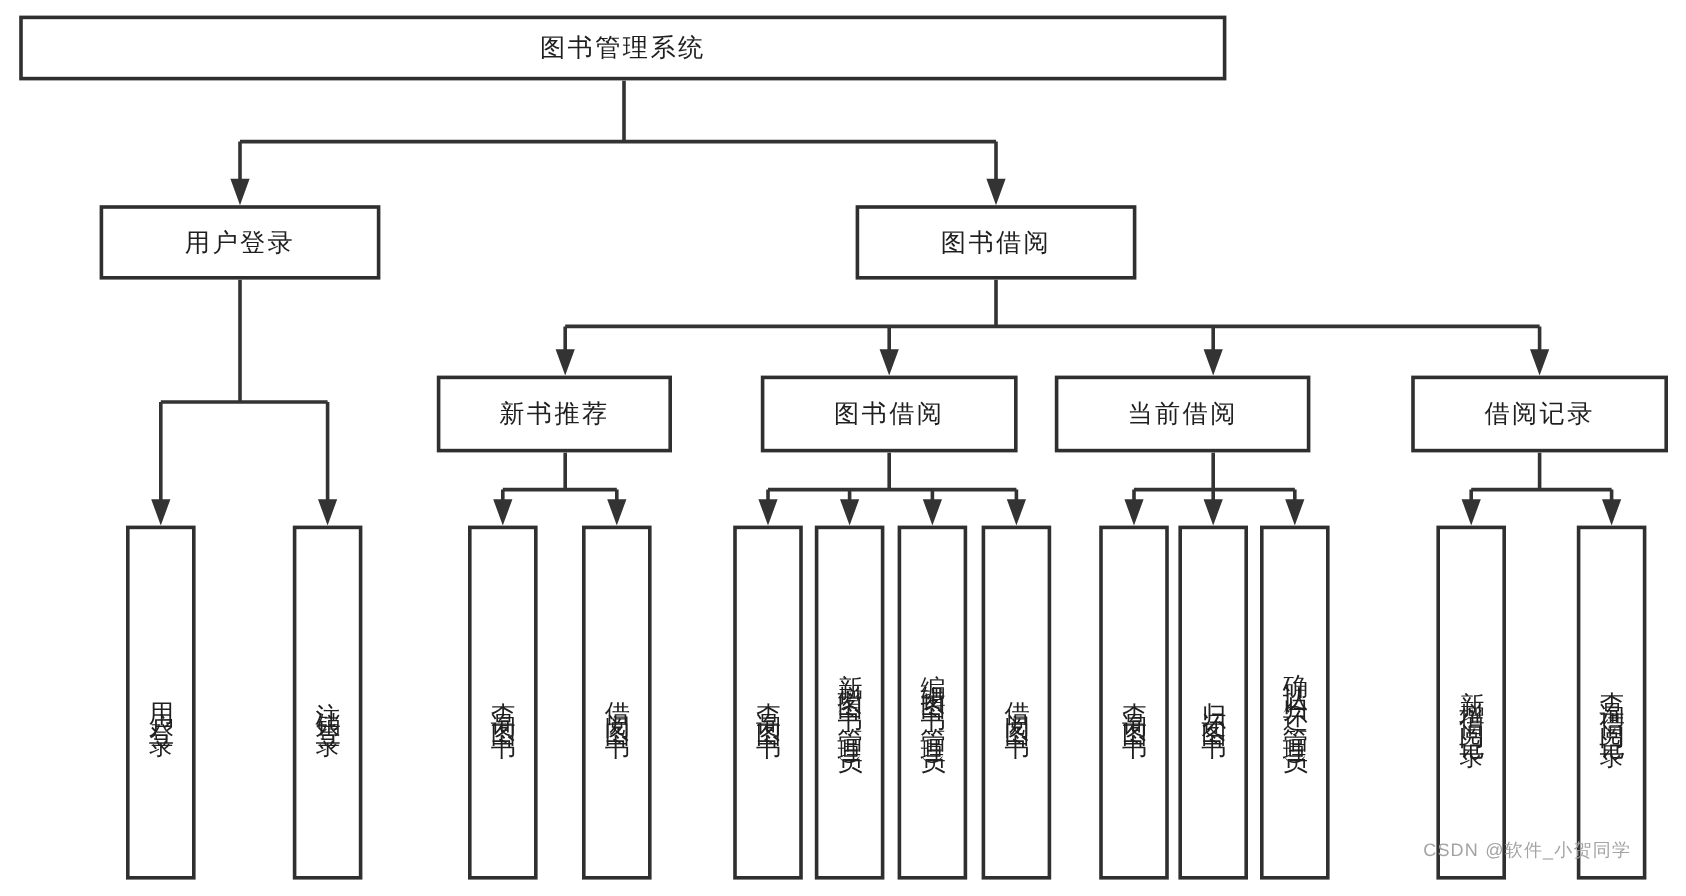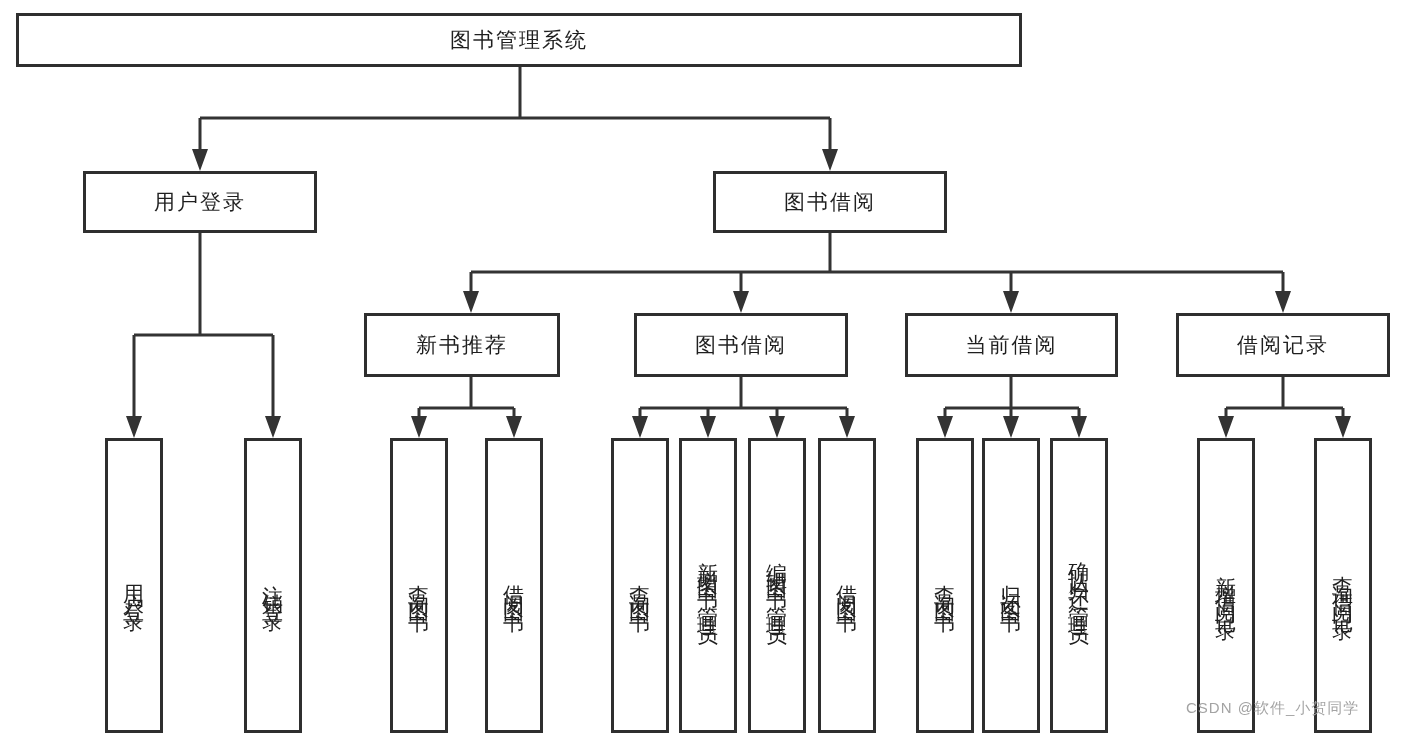--- a/index.html
+++ b/index.html
@@ -59,21 +59,21 @@
     letter-spacing: 9px;
     color: #1f1f1f;
     white-space: nowrap;
   }
   
   #box-root           { left: 16px;   top: 13px;  width: 1006px; height: 54px; }
   #box-user-login     { left: 83px;   top: 171px; width: 234px;  height: 62px; }
   #box-book-mgmt      { left: 713px;  top: 171px; width: 234px;  height: 62px; }
   #box-new-rec        { left: 364px;  top: 313px; width: 196px;  height: 64px; }
   #box-book-borrow    { left: 634px;  top: 313px; width: 214px;  height: 64px; text-align: right; }
-  #box-current-borrow { left: 905px;  top: 313px; width: 213px;  height: 64px; }
+  #box-current-borrow { left: 879px;  top: 313px; width: 213px;  height: 64px; }
   #box-borrow-records { left: 1176px; top: 313px; width: 214px;  height: 64px; }
   #leaf-user-login    { left: 105px; }
   #leaf-logout        { left: 244px; }
   #leaf-query-books-1 { left: 390px; }
   #leaf-borrow-books-1{ left: 485px; }
   #leaf-query-books-2 { left: 611px; }
   #leaf-add-books     { left: 679px; }
   #leaf-edit-books    { left: 748px; }
   #leaf-borrow-books-2{ left: 818px; }
   #leaf-query-books-3 { left: 916px; }

